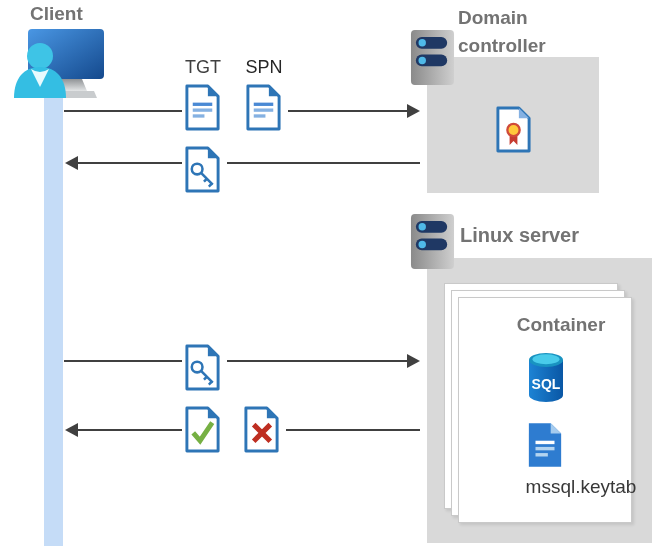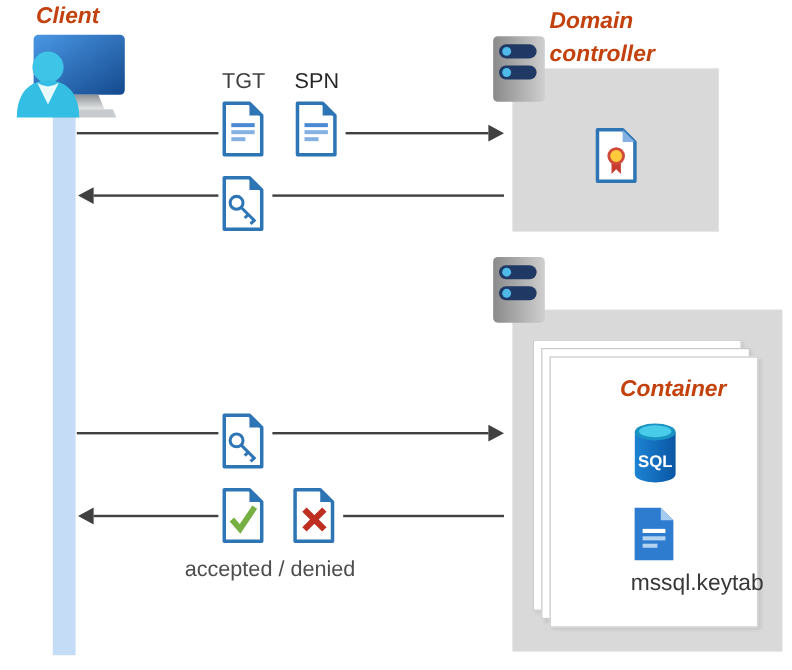--- a/index.html
+++ b/index.html
@@ -12,21 +12,21 @@
     --lifeline-blue:#C5DCF7;
     --box-gray:#D9D9D9;
     --arrow-gray:#404040;
   }
   html,body{margin:0;padding:0;background:#fff;}
   .canvas{
     position:relative;width:660px;height:558px;background:#fff;overflow:hidden;
     font-family:"Liberation Sans","DejaVu Sans",sans-serif;
   }
   .abs{position:absolute;}
-  .label-bold{font-weight:bold;color:#c2410c;font-size:19px;font-style:italic;}
+  .label-bold{font-weight:bold;color:#737373;font-size:19px;}
   .seg{position:absolute;height:2px;background:var(--arrow-gray);}
   .head-right{position:absolute;width:0;height:0;border-left:13px solid var(--arrow-gray);
     border-top:7px solid transparent;border-bottom:7px solid transparent;}
   .head-left{position:absolute;width:0;height:0;border-right:13px solid var(--arrow-gray);
     border-top:7px solid transparent;border-bottom:7px solid transparent;}
   .gray-box{position:absolute;background:var(--box-gray);}
   .card{position:absolute;width:174px;height:226px;background:#fff;border:1px solid #c9c9c9;
     box-shadow:2px 2px 3px rgba(0,0,0,0.10);box-sizing:border-box;}
   .center-text{text-align:center;}
   
@@ -168,20 +168,21 @@
     <circle cx="20" cy="24.5" r="6.3" fill="var(--seal-yellow)" stroke="#D04A3A" stroke-width="2.4"></circle>
   </svg>
 
   <svg class="abs ls-server" width="45" height="57" viewBox="0 0 46 58">
     <rect x="1" y="1" width="44" height="56" rx="4" fill="url(#grad-server)"></rect>
     <rect x="6" y="8" width="32" height="12" rx="6" fill="#1F3864"></rect>
     <circle cx="12.5" cy="14" r="3.8" fill="#4FB9E8"></circle>
     <rect x="6" y="26" width="32" height="12" rx="6" fill="#1F3864"></rect>
     <circle cx="12.5" cy="32" r="3.8" fill="#4FB9E8"></circle>
   </svg>
+  <div class="abs label-bold ls-label">Linux server</div>
 
   <div class="card card-back"></div>
   <div class="card card-mid"></div>
   <div class="card card-front"></div>
   <div class="abs label-bold center-text container-label">Container</div>
   <svg class="abs sql-icon" width="38" height="54" viewBox="0 0 38 54">
     <path d="M2 9 V44 a17 7 0 0 0 34 0 V9 Z" fill="url(#grad-sql)"></path>
     <ellipse cx="19" cy="9" rx="17" ry="7" fill="#1993C1"></ellipse>
     <ellipse cx="19" cy="8.3" rx="13.5" ry="5" fill="#49CBEA"></ellipse>
     <text x="19" y="38" text-anchor="middle" font-size="14" font-weight="bold" fill="#ffffff" font-family="Liberation Sans, sans-serif">SQL</text>
@@ -219,15 +220,14 @@
   <svg class="abs check-doc" width="39" height="47" viewBox="0 0 40 48">
     <path d="M4 2 H25.5 L36 12.5 V46 H4 Z" fill="#fff" stroke="var(--doc-blue)" stroke-width="3" stroke-linejoin="round"></path>
     <path d="M25.5 2 L36 12.5 H25.5 Z" fill="var(--doc-blue)"></path>
     <path d="M10.5 27.5 L17.5 35.5 L30 17" stroke="var(--check-green)" stroke-width="5" fill="none"></path>
   </svg>
   <svg class="abs x-doc" width="39" height="47" viewBox="0 0 40 48">
     <path d="M4 2 H25.5 L36 12.5 V46 H4 Z" fill="#fff" stroke="var(--doc-blue)" stroke-width="3" stroke-linejoin="round"></path>
     <path d="M25.5 2 L36 12.5 H25.5 Z" fill="var(--doc-blue)"></path>
     <path d="M12 19 L29 36 M29 19 L12 36" stroke="var(--deny-red)" stroke-width="5.2" fill="none"></path>
   </svg>
-  <div class="abs center-text accepted-label">accepted / denied</div>
 
 </div>
 
 </body></html>

